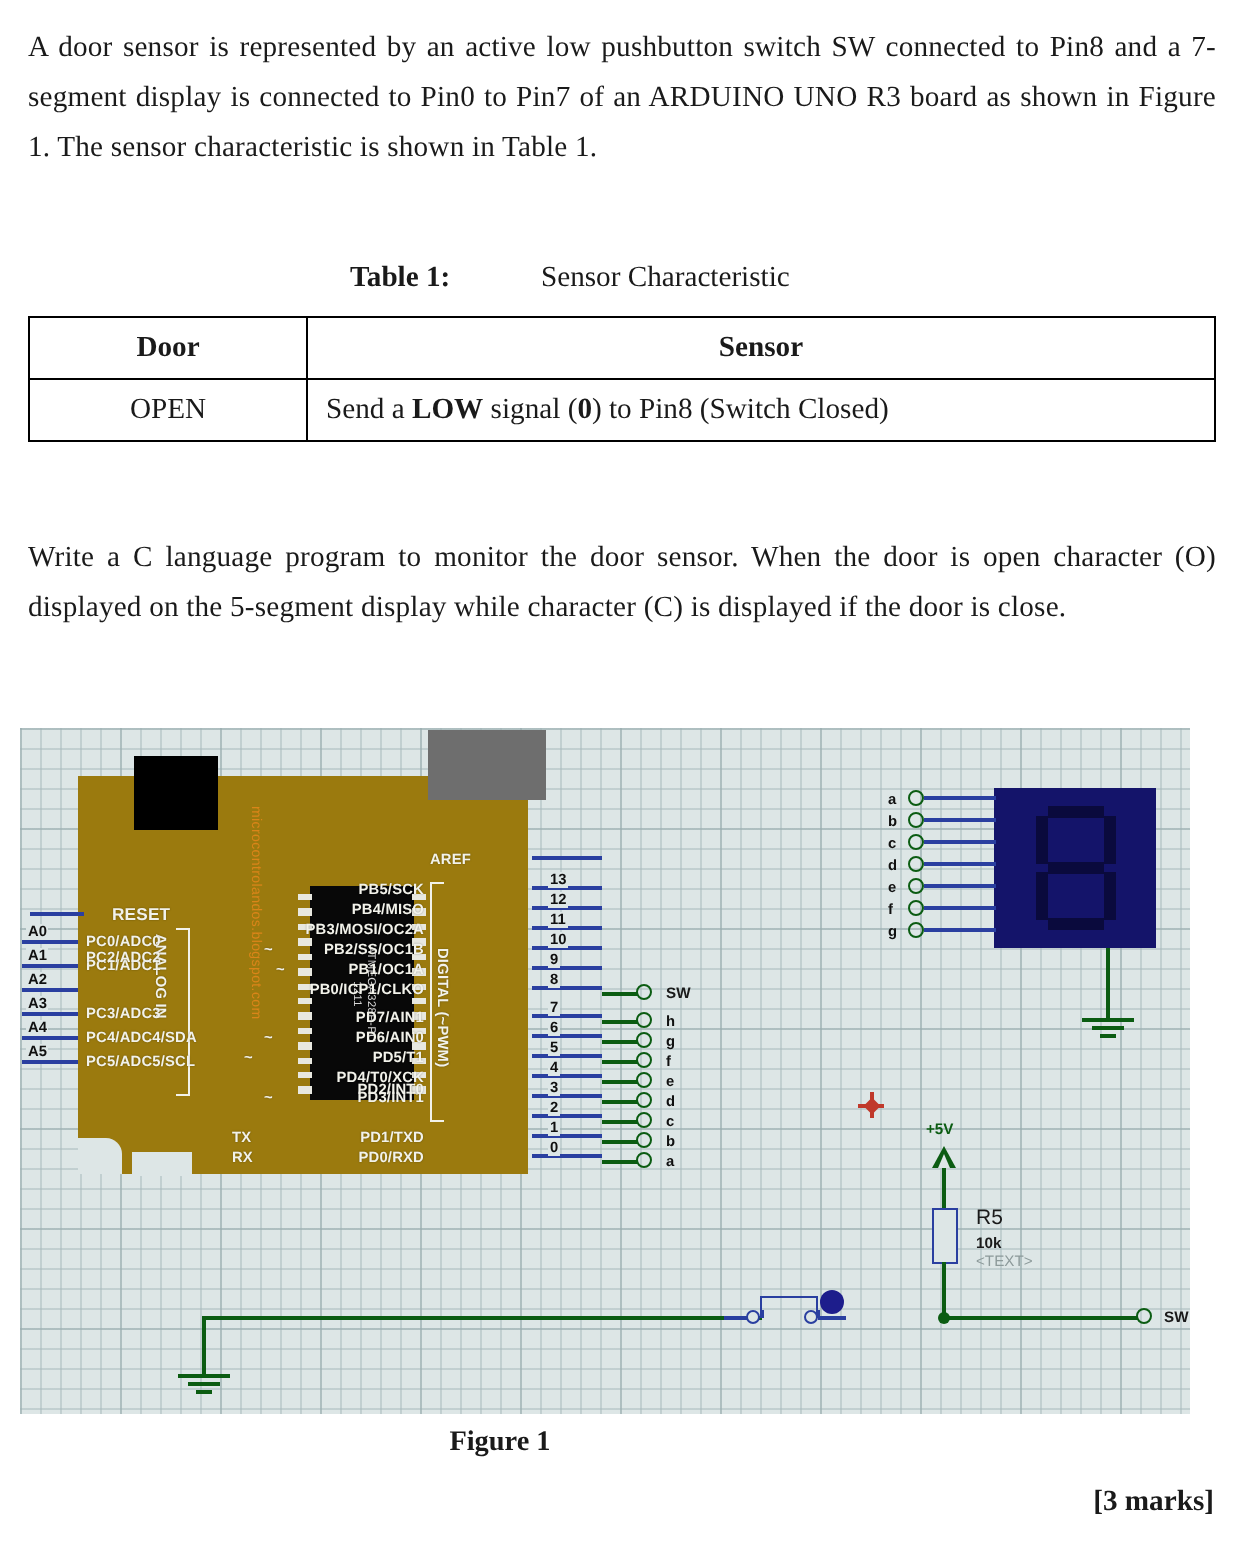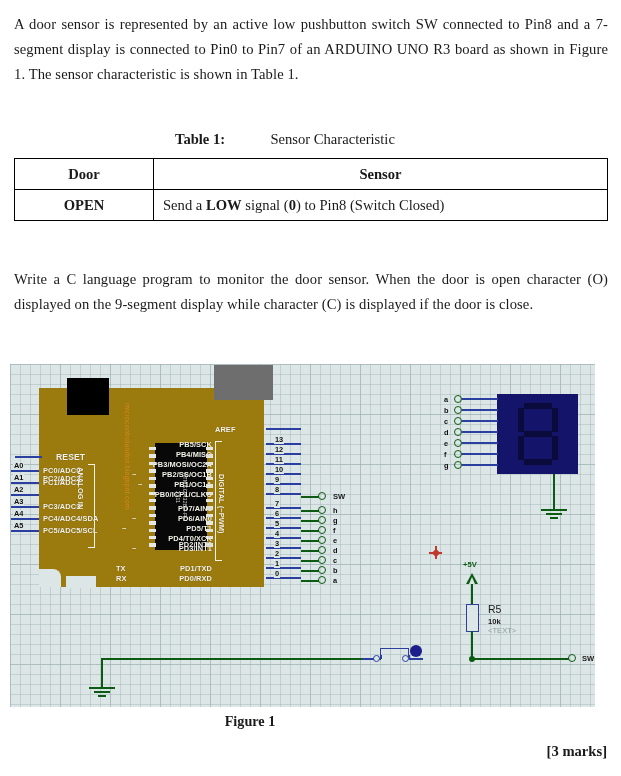--- a/index.html
+++ b/index.html
@@ -64,21 +64,21 @@
     padding: 3px 7px;
     height: 24px;
     vertical-align: middle;
   }
   #sensor-table th {
     text-align: center;
     font-weight: bold;
   }
   #sensor-table td.door-cell {
     text-align: center;
-    font-weight: bold;
+    font-weight: normal;
     width: 124px;
   }
   #sensor-table td.sensor-cell {
     text-align: left;
     padding-left: 9px;
   }
 
   
   #circuit-canvas {
     position: absolute;
@@ -502,21 +502,21 @@
   <tbody>
     <tr>
       <td class="door-cell">OPEN</td>
       <td class="sensor-cell">
         <span>Send a </span><b>LOW</b><span> signal (</span><b>0</b><span>) to Pin8 (Switch Closed)</span>
       </td>
     </tr>
   </tbody>
 </table>
 
-<div class="para" id="task-para">Write a C language program to monitor the door sensor. When the door is open character (O) displayed on the 9-segment display while character (C) is displayed if the door is close.</div>
+<div class="para" id="task-para">Write a C language program to monitor the door sensor. When the door is open character (O) displayed on the 5-segment display while character (C) is displayed if the door is close.</div>
 
 <div id="circuit-canvas">
 
   <div id="arduino-board"></div>
   <div id="board-notch-bl"></div>
   <div id="board-notch-bl2"></div>
   <div id="usb-connector"></div>
   <div id="power-jack"></div>
   <div id="board-watermark">microcontrolandos.blogspot.com</div>
 

